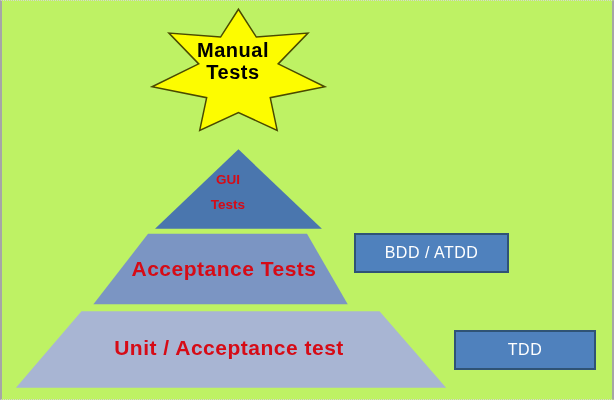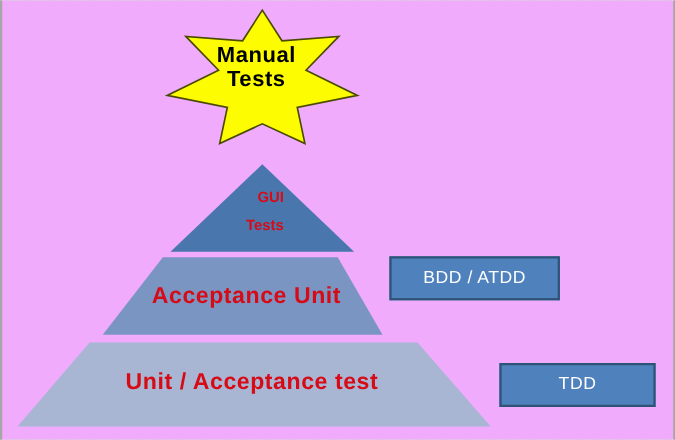--- a/index.html
+++ b/index.html
@@ -6,21 +6,21 @@
     margin: 0;
     padding: 0;
     background: #ffffff;
     font-family: "Liberation Sans", sans-serif;
   }
   #canvas {
     position: relative;
     width: 614px;
     height: 400px;
     box-sizing: border-box;
-    background: #f0abfc;
+    background: #bef264;
     border-left: 2px solid #a6a6a6;
     border-right: 2px solid #a6a6a6;
     border-top: 1px dotted #d6d6d6;
     border-bottom: 1px dotted #d6d6d6;
     overflow: hidden;
   }
   #shapes {
     position: absolute;
     left: 0; top: 0;
     width: 100%; height: 100%;
@@ -68,23 +68,23 @@
 
     <polygon points="238,149 322,229 154,229" style="fill: rgb(74, 118, 174);"></polygon>
 
     <polygon points="147,234 307,234 348,305 92,305" style="fill: rgb(123, 149, 195);"></polygon>
 
     <polygon points="80,312 380,312 447,389 14,389" style="fill: rgb(168, 181, 211);"></polygon>
   </svg>
 
   <div class="label star-label" style="left: 181px; top: 38px; width: 100px; color: rgb(0, 0, 0);">Manual Tests</div>
 
-  <div class="label gui-label" style="left: 196px; top: 166px; width: 60px; color: rgb(214, 11, 22); text-align: right;">GUI Tests</div>
+  <div class="label gui-label" style="left: 196px; top: 166px; width: 60px; color: rgb(214, 11, 22);">GUI Tests</div>
 
-  <div class="label big-red-label" style="left: 102px; top: 255px; width: 240px; color: rgb(214, 11, 22);">Acceptance Unit</div>
+  <div class="label big-red-label" style="left: 102px; top: 255px; width: 240px; color: rgb(214, 11, 22);">Acceptance Tests</div>
 
   <div class="label big-red-label" style="left: 67px; top: 334px; width: 320px; color: rgb(214, 11, 22);">Unit / Acceptance test</div>
 
   <div class="callout-box" style="left: 352px; top: 232px; width: 155px; height: 40px; background-color: rgb(79, 129, 189); border-color: rgb(47, 83, 118);">
     <span style="color: rgb(255, 255, 255);">BDD / ATDD</span>
   </div>
 
   <div class="callout-box" style="left: 452px; top: 329px; width: 142px; height: 40px; background-color: rgb(79, 129, 189); border-color: rgb(47, 83, 118);">
     <span style="color: rgb(255, 255, 255);">TDD</span>
   </div>

